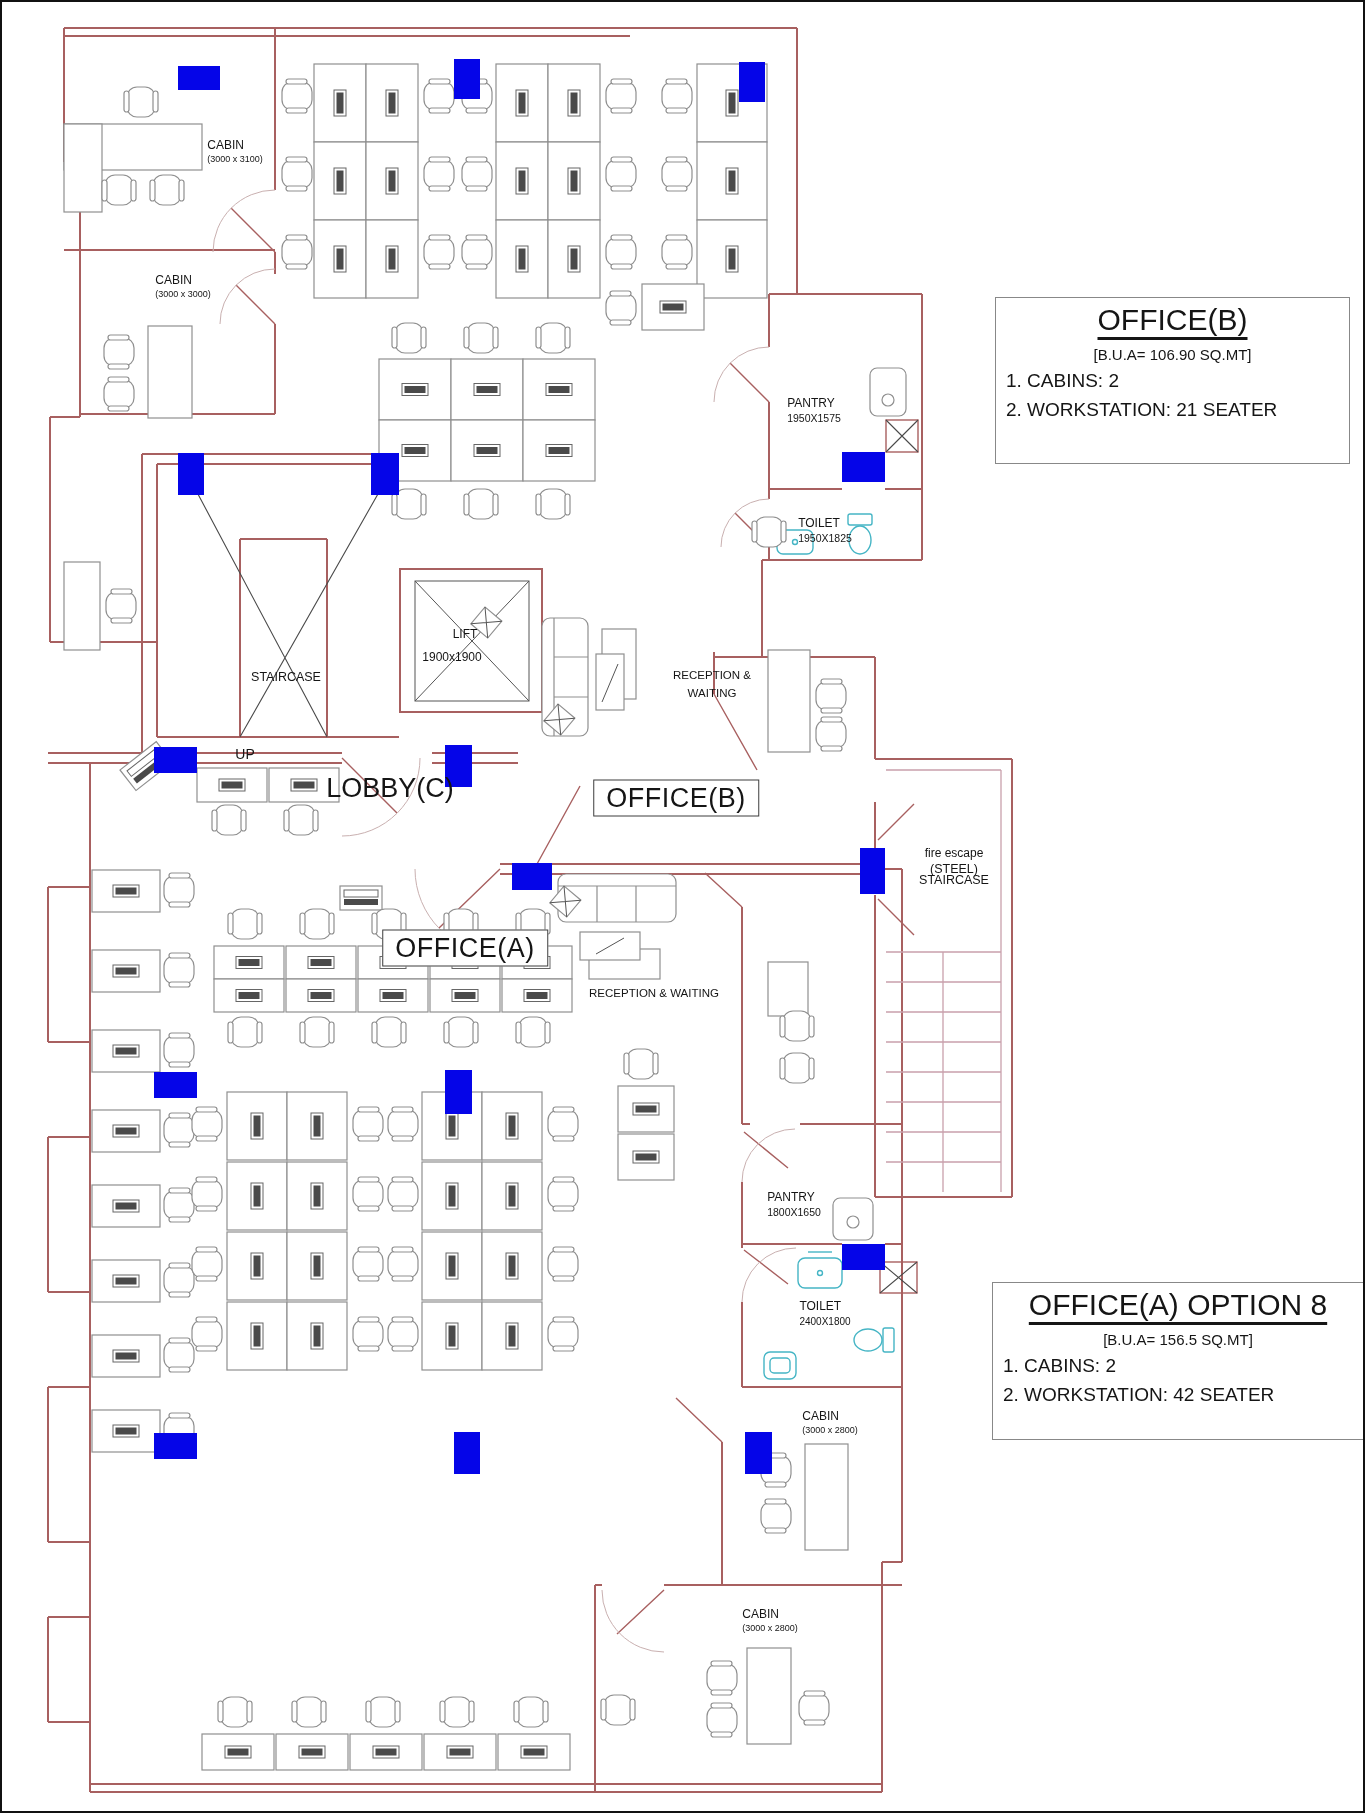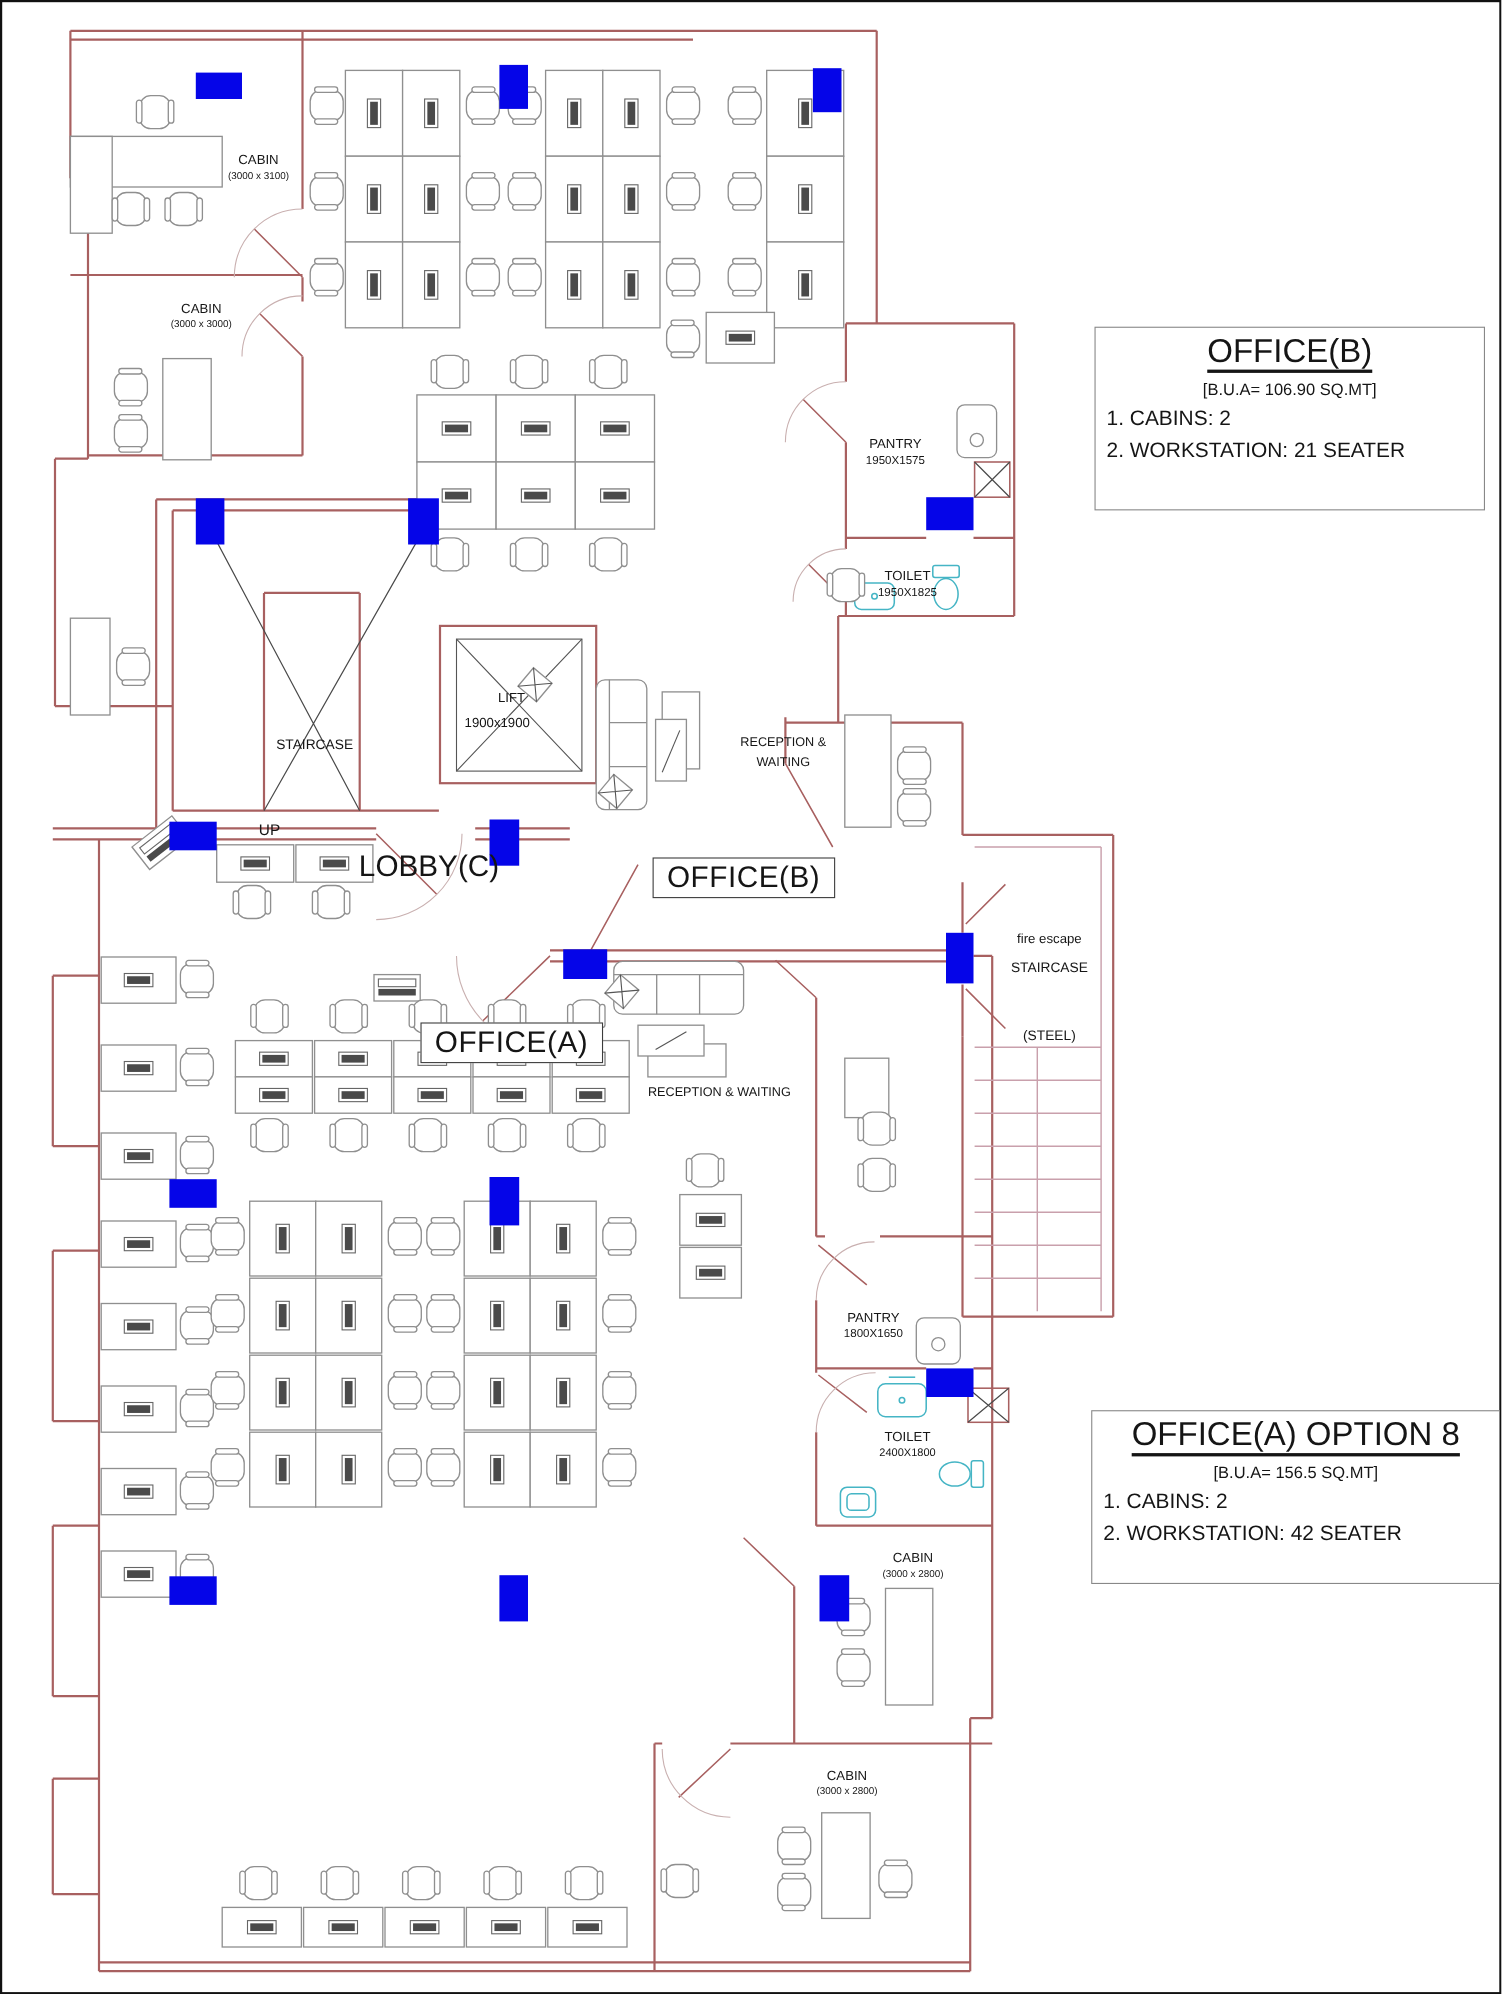--- a/index.html
+++ b/index.html
@@ -10,21 +10,21 @@
   .arc{stroke:#c9b0b0;stroke-width:1;fill:none;}
   .thin{stroke:#555;stroke-width:1;fill:none;}
   .dark{stroke:#4a4a4a;stroke-width:1.1;fill:none;}
   .furn{stroke:var(--furniture);stroke-width:1.2;fill:#fff;}
   .stair{stroke:var(--stairs);stroke-width:1.3;fill:none;}
   .fix{stroke:var(--fixture);stroke-width:1.4;fill:#fff;}
   .colb{fill:var(--column);stroke:none;}
   .mo{fill:#fff;stroke:#666;stroke-width:1;}
   .mi{fill:#4a4a4a;stroke:none;}
   .lbl,.rml,.al,.tag{position:absolute;white-space:nowrap;color:#151515;}
-  .rml{transform:translate(-50%,-50%);text-align:center;line-height:1.3;}
+  .rml{transform:translate(-50%,-50%);text-align:left;line-height:1.3;}
   .rn{font-size:12px;}
   .rd{font-size:9px;}
   .al{transform:translate(-50%,-50%);}
   .tag{transform:translate(-50%,-50%);border:1.5px solid #3c3c3c;background:#fff;padding:2px 12px;font-size:27px;letter-spacing:0.5px;}
   .ibox{position:absolute;border:1.5px solid #888;background:#fff;box-sizing:border-box;text-align:center;}
   .it{font-size:30px;margin-top:5px;text-decoration:underline;text-underline-offset:7px;}
   .ib{font-size:15px;margin-top:9px;}
   .ii{font-size:19px;text-align:left;margin:7px 0 0 10px;}
 </style>
 </head>
@@ -629,21 +629,21 @@
   <div class="al" style="left:284px;top:675px;font-size:12.5px">STAIRCASE</div>
   <div class="al" style="left:243px;top:752px;font-size:14px">UP</div>
   <div class="al" style="left:388px;top:786px;font-size:27px">LOBBY(C)</div>
   <div class="al" style="left:463px;top:632px;font-size:12px">LIFT</div>
   <div class="al" style="left:450px;top:655px;font-size:12px">1900x1900</div>
   <div class="al" style="left:710px;top:673px;font-size:11.5px">RECEPTION &amp;</div>
   <div class="al" style="left:710px;top:691px;font-size:11.5px">WAITING</div>
   <div class="al" style="left:652px;top:991px;font-size:11.5px">RECEPTION &amp; WAITING</div>
   <div class="al" style="left:952px;top:851px;font-size:12px">fire escape</div>
   <div class="al" style="left:952px;top:878px;font-size:12.5px">STAIRCASE</div>
-  <div class="al" style="left:952px;top:939px;font-size:12.5px">(STEEL)</div>
+  <div class="al" style="left:952px;top:867px;font-size:12.5px">(STEEL)</div>
 
   <div class="tag" style="left:674px;top:796px">OFFICE(B)</div>
   <div class="tag" style="left:463px;top:946px">OFFICE(A)</div>
 
   <div class="ibox" style="left:993px;top:295px;width:355px;height:167px">
     <div class="it">OFFICE(B)</div>
     <div class="ib">[B.U.A= 106.90 SQ.MT]</div>
     <div class="ii">1. CABINS: 2</div>
     <div class="ii">2. WORKSTATION: 21 SEATER</div>
   </div>

